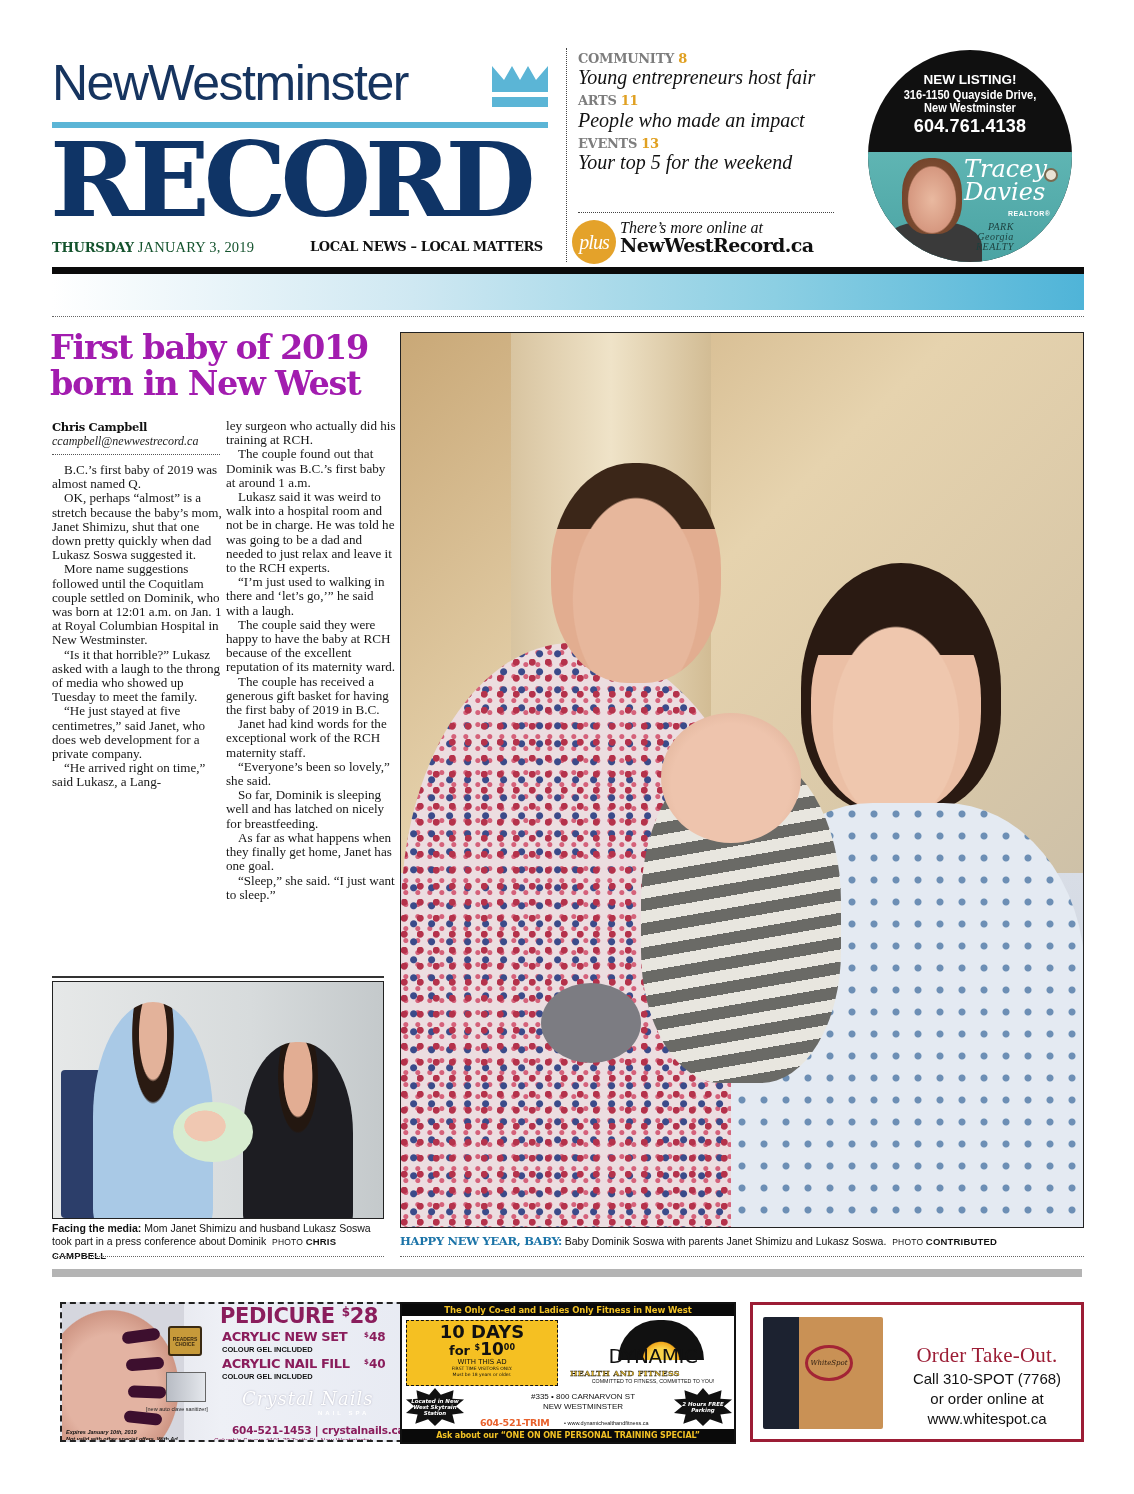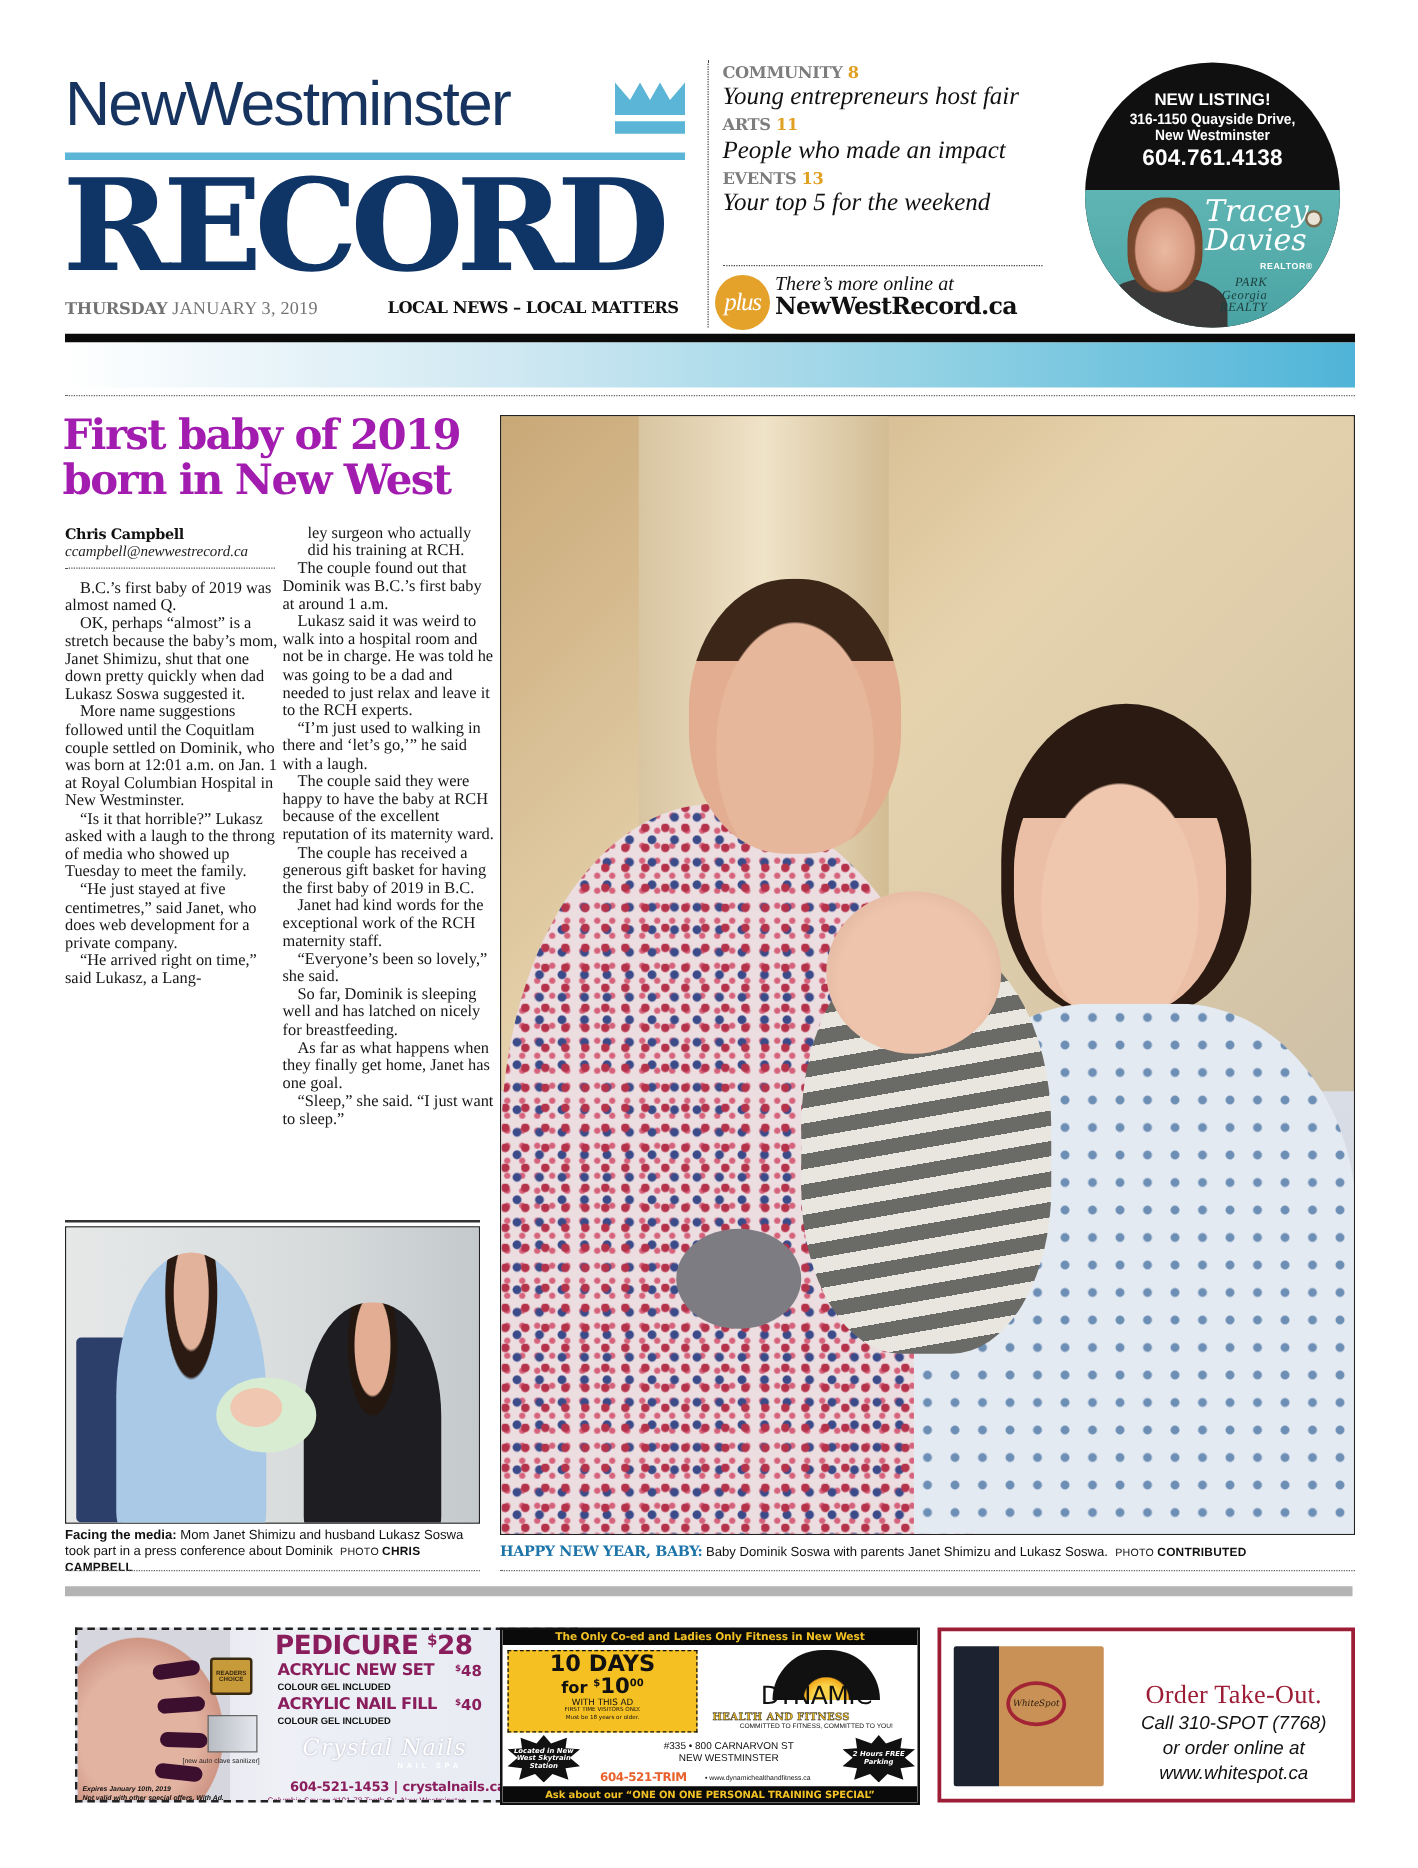--- a/index.html
+++ b/index.html
@@ -6,21 +6,21 @@
   html, body { width: 1134px; height: 1494px; background: #ffffff; overflow: hidden; }
   body { position: relative; font-family: "Liberation Serif", serif; color: #111; }
 
   .abs { position: absolute; }
 
   
   .mast-top { left: 52px; top: 58px; font-family: "Liberation Sans", sans-serif; font-weight: 300; font-size: 50px; letter-spacing: -1.5px; color: #16345f; line-height: 1; }
   .crown { left: 492px; top: 62px; width: 56px; height: 46px; }
   .mast-rule { left: 52px; top: 122px; width: 496px; height: 6px; background: #5bb5d6; }
   .mast-record { left: 50px; top: 130px; font-family: "DejaVu Serif", serif; font-weight: 900; font-size: 104px; letter-spacing: -6px; color: #0f3466; line-height: 1; transform: scaleY(0.98); transform-origin: top left; }
-  .mast-date { left: 52px; top: 239px; font-size: 14.5px; color: #737373; letter-spacing: 0.2px; }
+  .mast-date { left: 52px; top: 239px; font-size: 14.5px; color: #14532d; letter-spacing: 0.2px; }
   .mast-date b { font-family: "DejaVu Serif", serif; font-weight: 900; font-size: 13px; letter-spacing: -0.2px; }
   .mast-tagline { left: 310px; top: 239px; font-family: "DejaVu Serif", serif; font-weight: 900; font-size: 13px; letter-spacing: -0.4px; color: #111; }
   .vdots { left: 566px; top: 48px; width: 0; height: 214px; border-left: 1.5px dotted #444; }
 
   
   .teasers { left: 578px; top: 52px; width: 260px; }
   .teaser-sec { font-family: "DejaVu Serif", serif; font-weight: 900; font-size: 13px; color: #7d7d7d; letter-spacing: -0.3px; line-height: 1.1; }
   .teaser-sec .pg { color: #e0a021; }
   .teaser-head { font-family: "Liberation Serif", serif; font-style: italic; font-size: 20px; color: #111; line-height: 1.15; margin-bottom: 5px; }
   .teaser-dots { left: 578px; top: 212px; width: 256px; border-top: 1.5px dotted #444; }
@@ -48,21 +48,21 @@
   .band-dots { left: 52px; top: 316px; width: 1032px; border-top: 1.5px dotted #666; }
 
   
   .headline { left: 50px; top: 330px; width: 346px; font-family: "DejaVu Serif", serif; font-weight: 900; font-size: 33.5px; line-height: 1.08; letter-spacing: -1.3px; color: #a21caf; }
   .byline { left: 52px; top: 420px; font-family: "DejaVu Serif", serif; font-weight: bold; font-size: 11.5px; letter-spacing: -0.3px; }
   .byline-email { left: 52px; top: 434px; font-style: italic; font-size: 12px; color: #222; }
   .byline-dots { left: 52px; top: 454px; width: 168px; border-top: 1.5px dotted #555; }
 
   .col { font-size: 13.1px; line-height: 14.2px; color: #161616; text-align: left; }
   .col p { text-indent: 12px; }
-  .col p.noind { text-indent: 0; margin-left: 20px; }
+  .col p.noind { text-indent: 0; }
   .col1 { left: 52px; top: 463px; width: 170px; }
   .col2 { left: 226px; top: 419px; width: 170px; }
 
   .col-rule { left: 52px; top: 976px; width: 332px; height: 1.5px; background: #333; }
 
   
   .photo-small { left: 52px; top: 981px; width: 332px; height: 238px; border: 1px solid #222; overflow: hidden; background: linear-gradient(180deg, #dcdfe0 0%, #cfd4d6 55%, #b9bfc2 100%); }
   .ps-wall { position: absolute; left: 0; top: 0; width: 100%; height: 100%; background: linear-gradient(90deg, #e6e8e8 0%, #d7dbdc 60%, #c4c9cb 100%); }
   .ps-chair { position: absolute; left: 8px; top: 88px; width: 40px; height: 148px; background: #2c3e6a; border-radius: 4px; }
   .ps-mom { position: absolute; left: 40px; top: 20px; width: 120px; height: 230px; border-radius: 50% 50% 10% 10%; background: radial-gradient(ellipse at 50% 14%, #e3b29a 0 16%, #2a1a12 17% 24%, #a9c9e6 25% 100%); }
@@ -137,21 +137,21 @@
   .gym-star { position: absolute; width: 58px; height: 38px; background: #111; clip-path: polygon(50% 0%, 60% 18%, 82% 6%, 80% 28%, 100% 30%, 86% 48%, 100% 66%, 80% 70%, 84% 94%, 62% 82%, 50% 100%, 38% 82%, 16% 94%, 20% 70%, 0% 66%, 14% 48%, 0% 30%, 20% 28%, 18% 6%, 40% 18%); color: #fff; font-family: "DejaVu Sans", sans-serif; font-style: italic; font-weight: bold; font-size: 5.5px; text-align: center; display: flex; align-items: center; justify-content: center; line-height: 1.1; }
   .gym-addr { position: absolute; left: 96px; top: 88px; width: 170px; text-align: center; font-family: "Liberation Sans", sans-serif; font-size: 8px; color: #111; line-height: 1.3; }
   .gym-phone { position: absolute; left: 78px; top: 113px; font-family: "DejaVu Sans", sans-serif; font-weight: bold; font-size: 9.5px; color: #e8612c; letter-spacing: -0.3px; }
   .gym-web { position: absolute; left: 162px; top: 116px; font-family: "Liberation Sans", sans-serif; font-size: 5.5px; color: #111; }
   .gym-bottom { position: absolute; left: 0; bottom: 0; width: 100%; height: 13px; background: #0a0a0a; color: #f1c125; font-family: "DejaVu Sans", sans-serif; font-weight: bold; font-size: 8px; text-align: center; line-height: 13px; letter-spacing: -0.1px; }
 
   .ad-ws { left: 750px; top: 1302px; width: 334px; height: 140px; background: #fff; border: 3px solid #9c1d35; overflow: hidden; }
   .ws-bag { position: absolute; left: 10px; top: 12px; width: 120px; height: 112px; background: linear-gradient(90deg, #1c2230 0 30%, #c99155 30% 100%); border-radius: 2px; }
   .ws-bag-logo { position: absolute; left: 52px; top: 40px; width: 48px; height: 36px; border-radius: 50%; border: 3px solid #a32435; background: #c99155; font-family: "DejaVu Serif", serif; font-style: italic; font-size: 7px; color: #2a1a0e; display: flex; align-items: center; justify-content: center; }
   .ws-title { position: absolute; left: 136px; top: 38px; width: 196px; text-align: center; font-family: "Liberation Serif", serif; font-size: 21px; color: #9c1d35; letter-spacing: 0.2px; }
-  .ws-line { position: absolute; left: 136px; width: 196px; text-align: center; font-family: "Liberation Sans", sans-serif; font-size: 15px; color: #111; line-height: 1; font-style: italic; }
+  .ws-line { position: absolute; left: 136px; width: 196px; text-align: center; font-family: "Liberation Sans", sans-serif; font-size: 15px; color: #111; line-height: 1; }
 </style>
 </head>
 <body>
 
 <header>
   <div class="abs mast-top">NewWestminster</div>
   <svg class="abs crown" viewBox="0 0 56 46">
     <polygon points="0,4 12,18 20,4 28,18 36,4 44,18 56,4 56,30 0,30" fill="#5bb5d6"></polygon>
     <rect x="0" y="35" width="56" height="10" fill="#5bb5d6"></rect>
   </svg>

